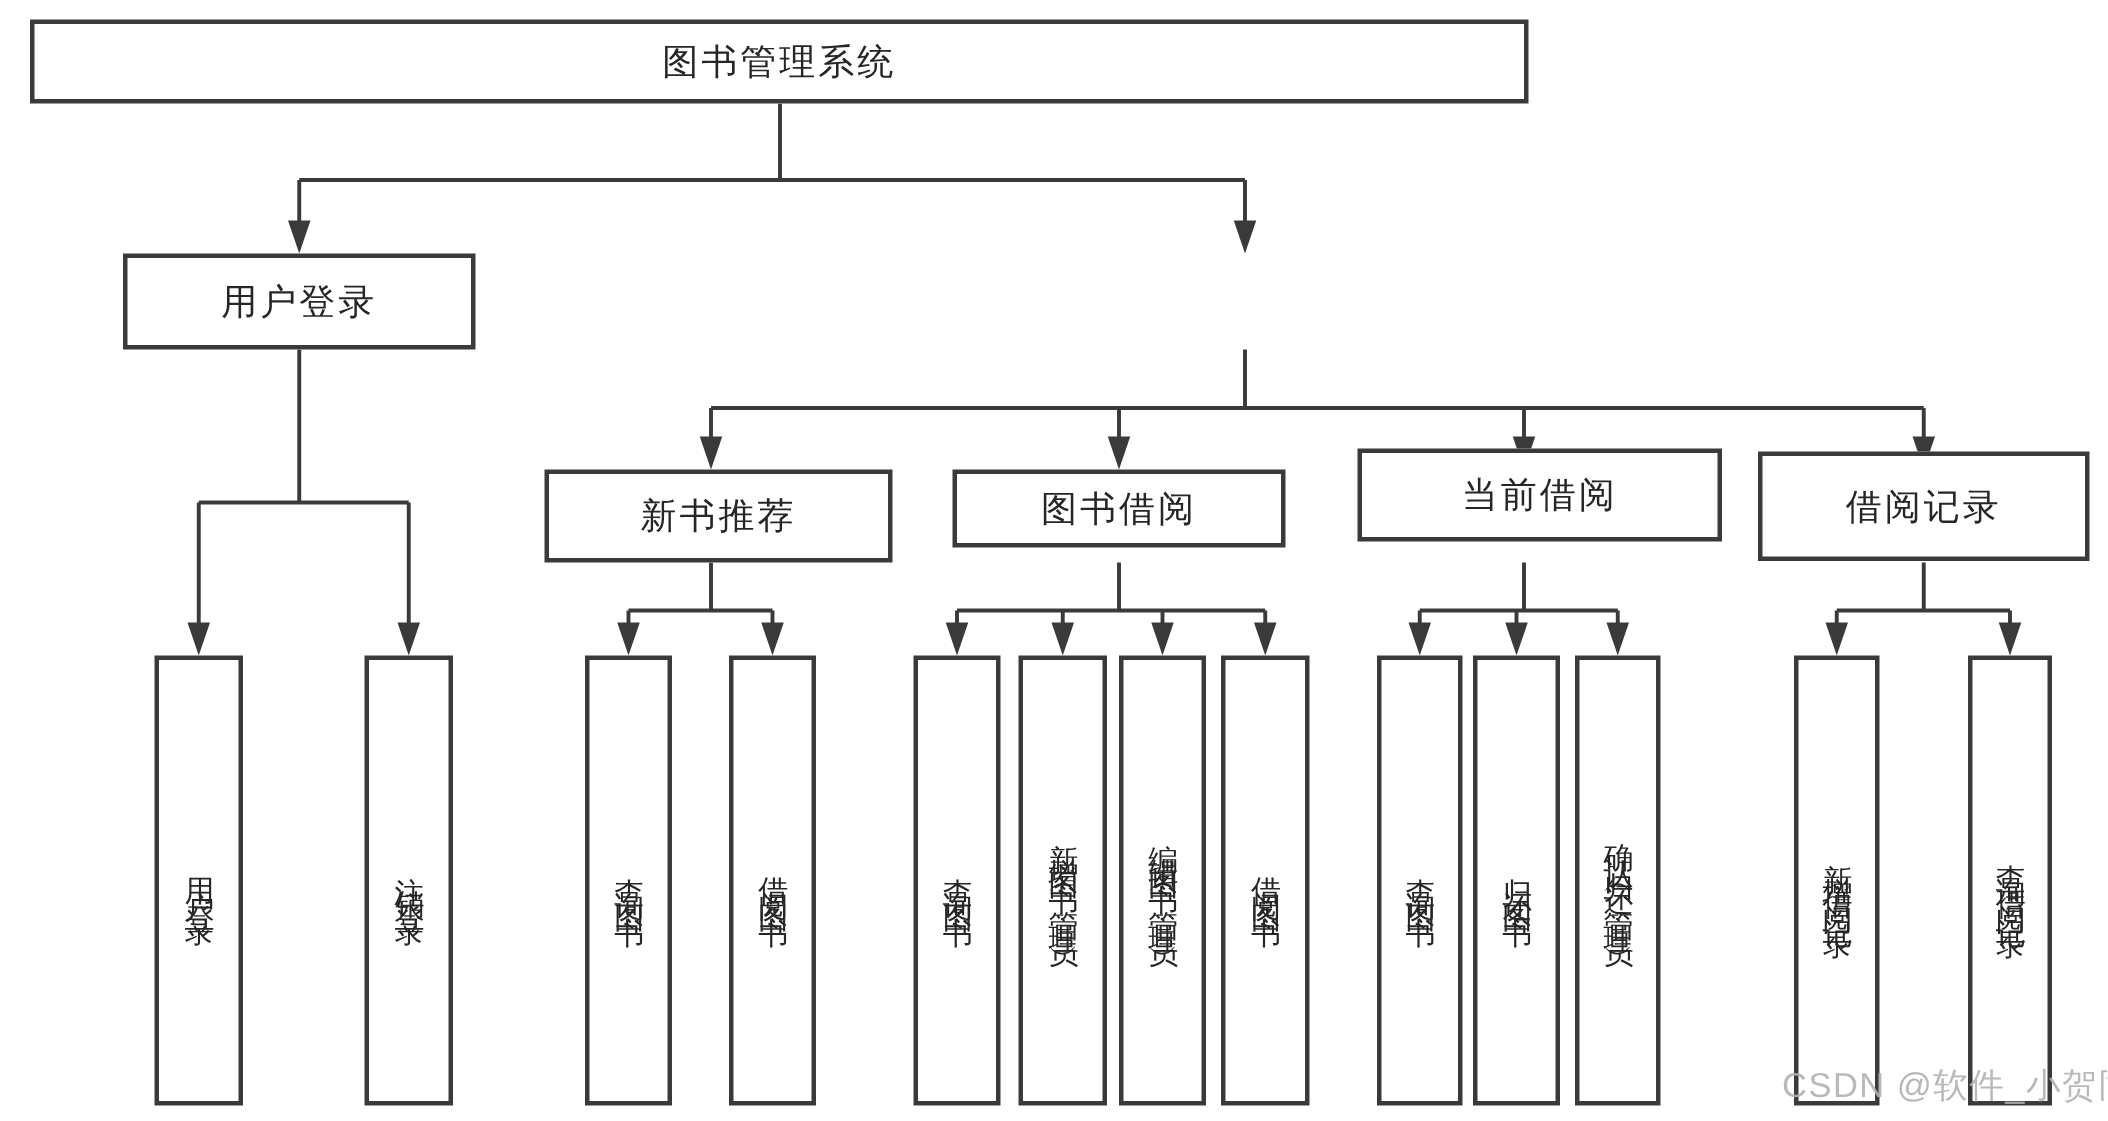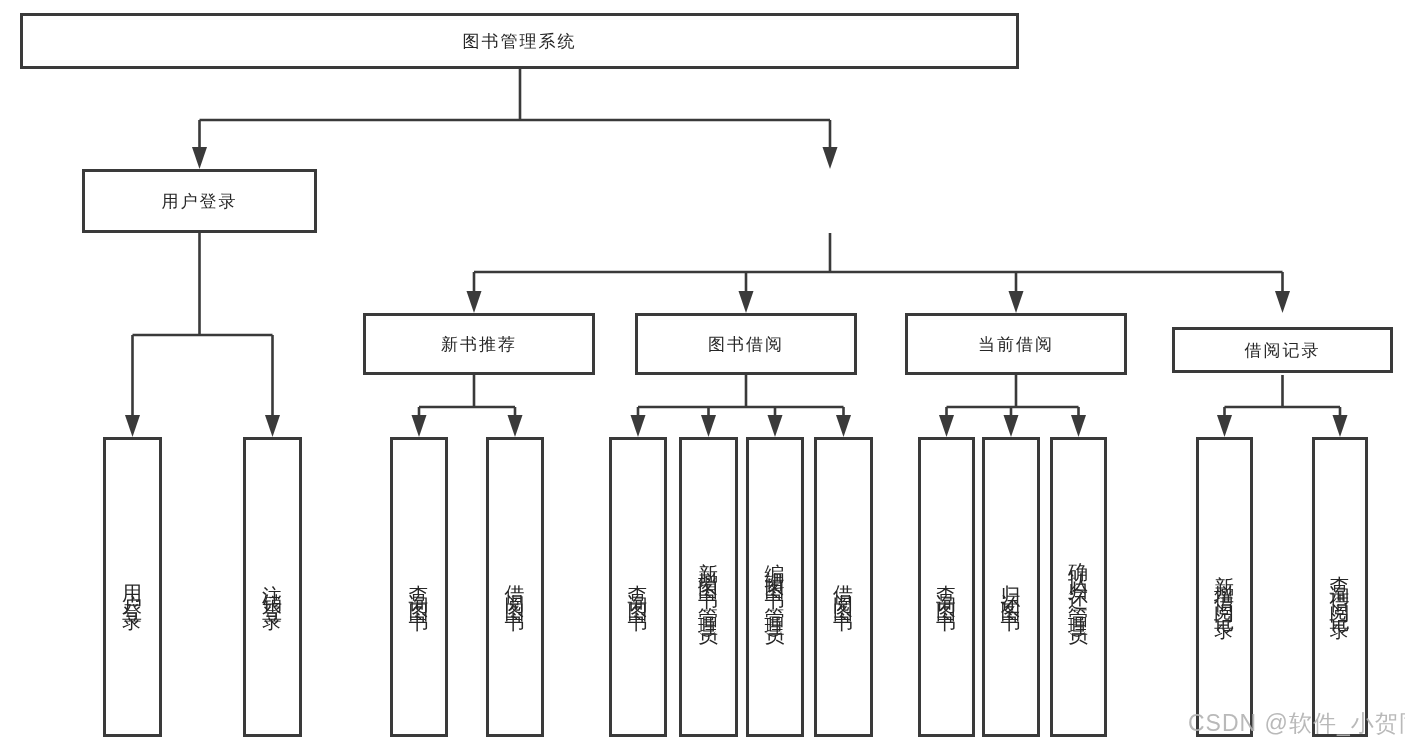--- a/index.html
+++ b/index.html
@@ -22,21 +22,21 @@
     box-sizing:border-box;
     background:var(--box-fill);
     border:3px solid var(--line);
     display:flex;
     align-items:center;
     justify-content:center;
     z-index:2;
     color:var(--text);
   }
   .box.h span{
-    font-size:17px;
+    font-size:24px;
     letter-spacing:2px;
     white-space:nowrap;
     color:var(--text);
   }
   .box.leaf{
     top:437px;
     height:300px;
   }
   .box.leaf span{
     writing-mode:vertical-rl;
@@ -90,27 +90,27 @@
     <span>图书管理系统</span>
   </div>
 
   <div class="box h" style="left:82px;top:169px;width:235px;height:64px">
     <span>用户登录</span>
   </div>
 
   <div class="box h" style="left:363px;top:313px;width:232px;height:62px">
     <span>新书推荐</span>
   </div>
-  <div class="box h" style="left:635px;top:313px;width:222px;height:62px">
+  <div class="box h" style="left:635px;top:313px;width:222px;height:52px">
     <span>图书借阅</span>
   </div>
-  <div class="box h" style="left:905px;top:313px;width:222px;height:62px">
+  <div class="box h" style="left:905px;top:299px;width:243px;height:62px">
     <span>当前借阅</span>
   </div>
-  <div class="box h" style="left:1172px;top:327px;width:221px;height:46px">
+  <div class="box h" style="left:1172px;top:301px;width:221px;height:73px">
     <span>借阅记录</span>
   </div>
 
   <div class="box leaf" style="left:103px;width:59px">
     <span>用户登录</span>
   </div>
   <div class="box leaf" style="left:243px;width:59px">
     <span>注销登录</span>
   </div>
 

